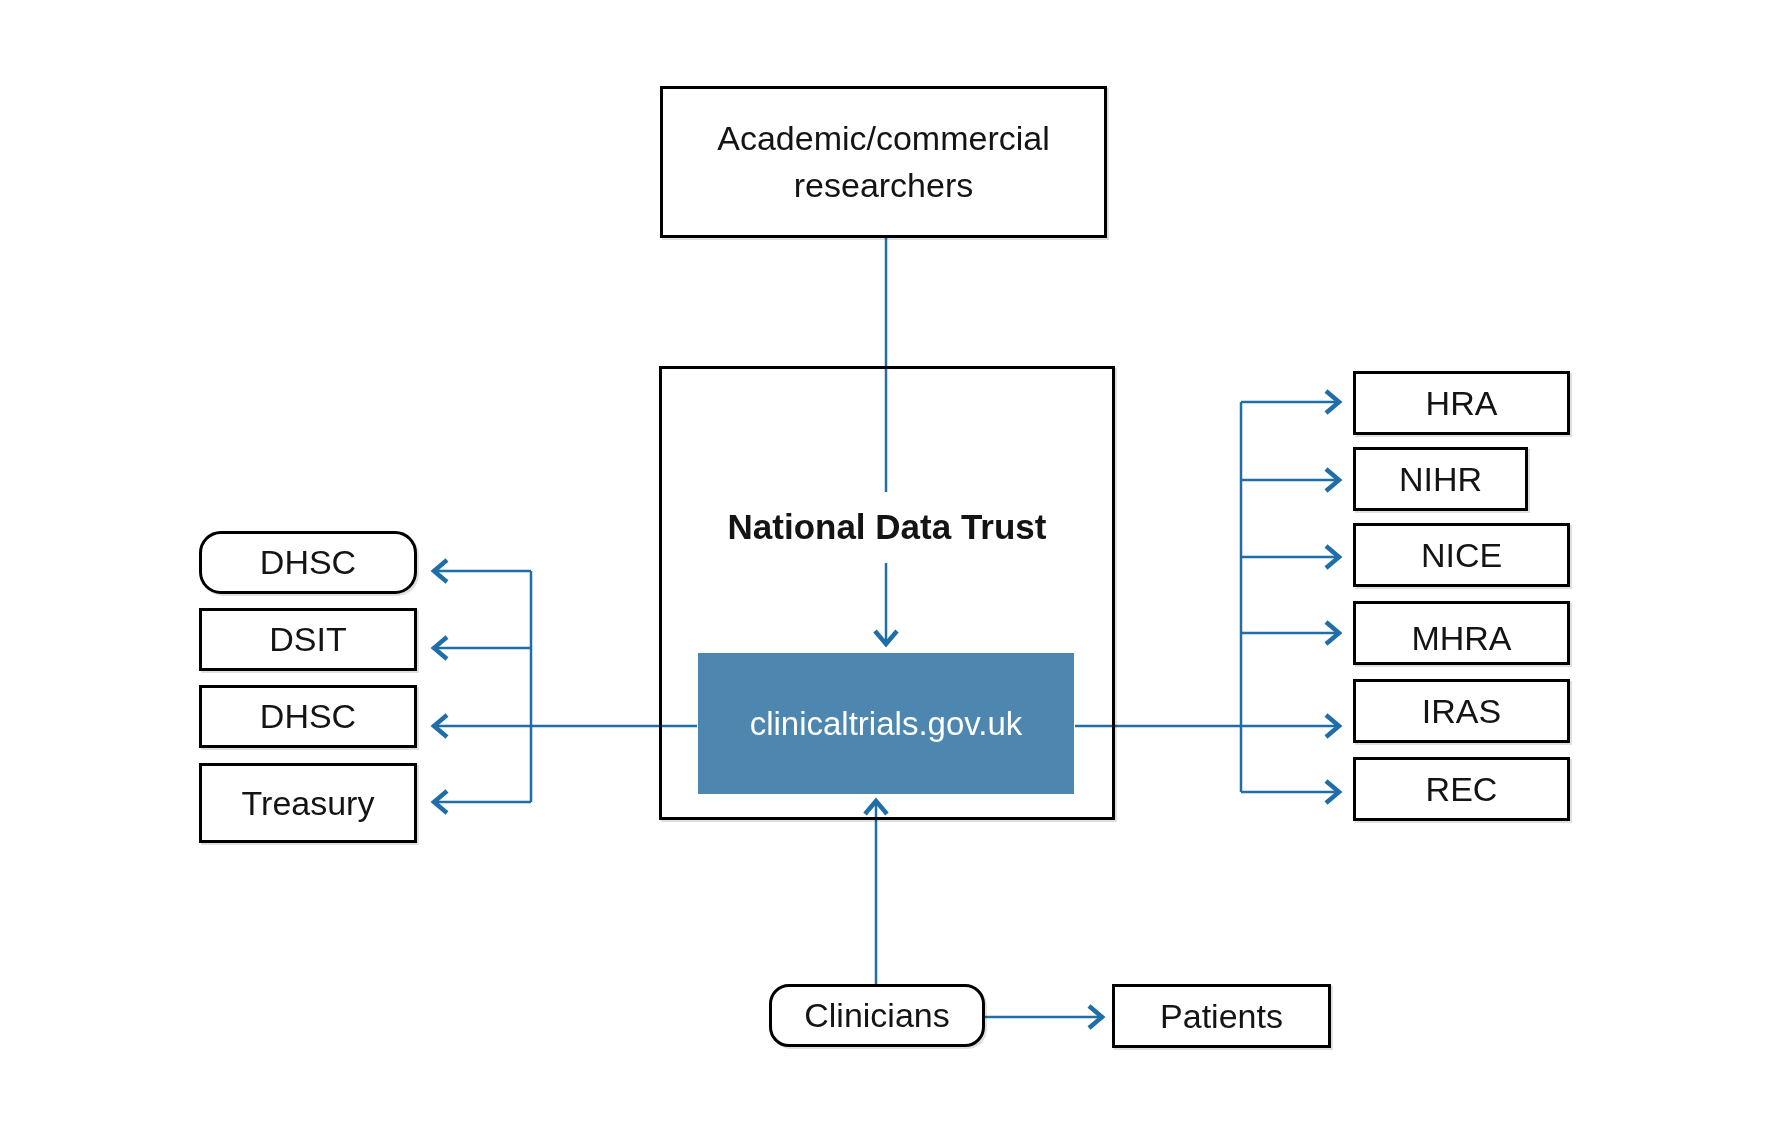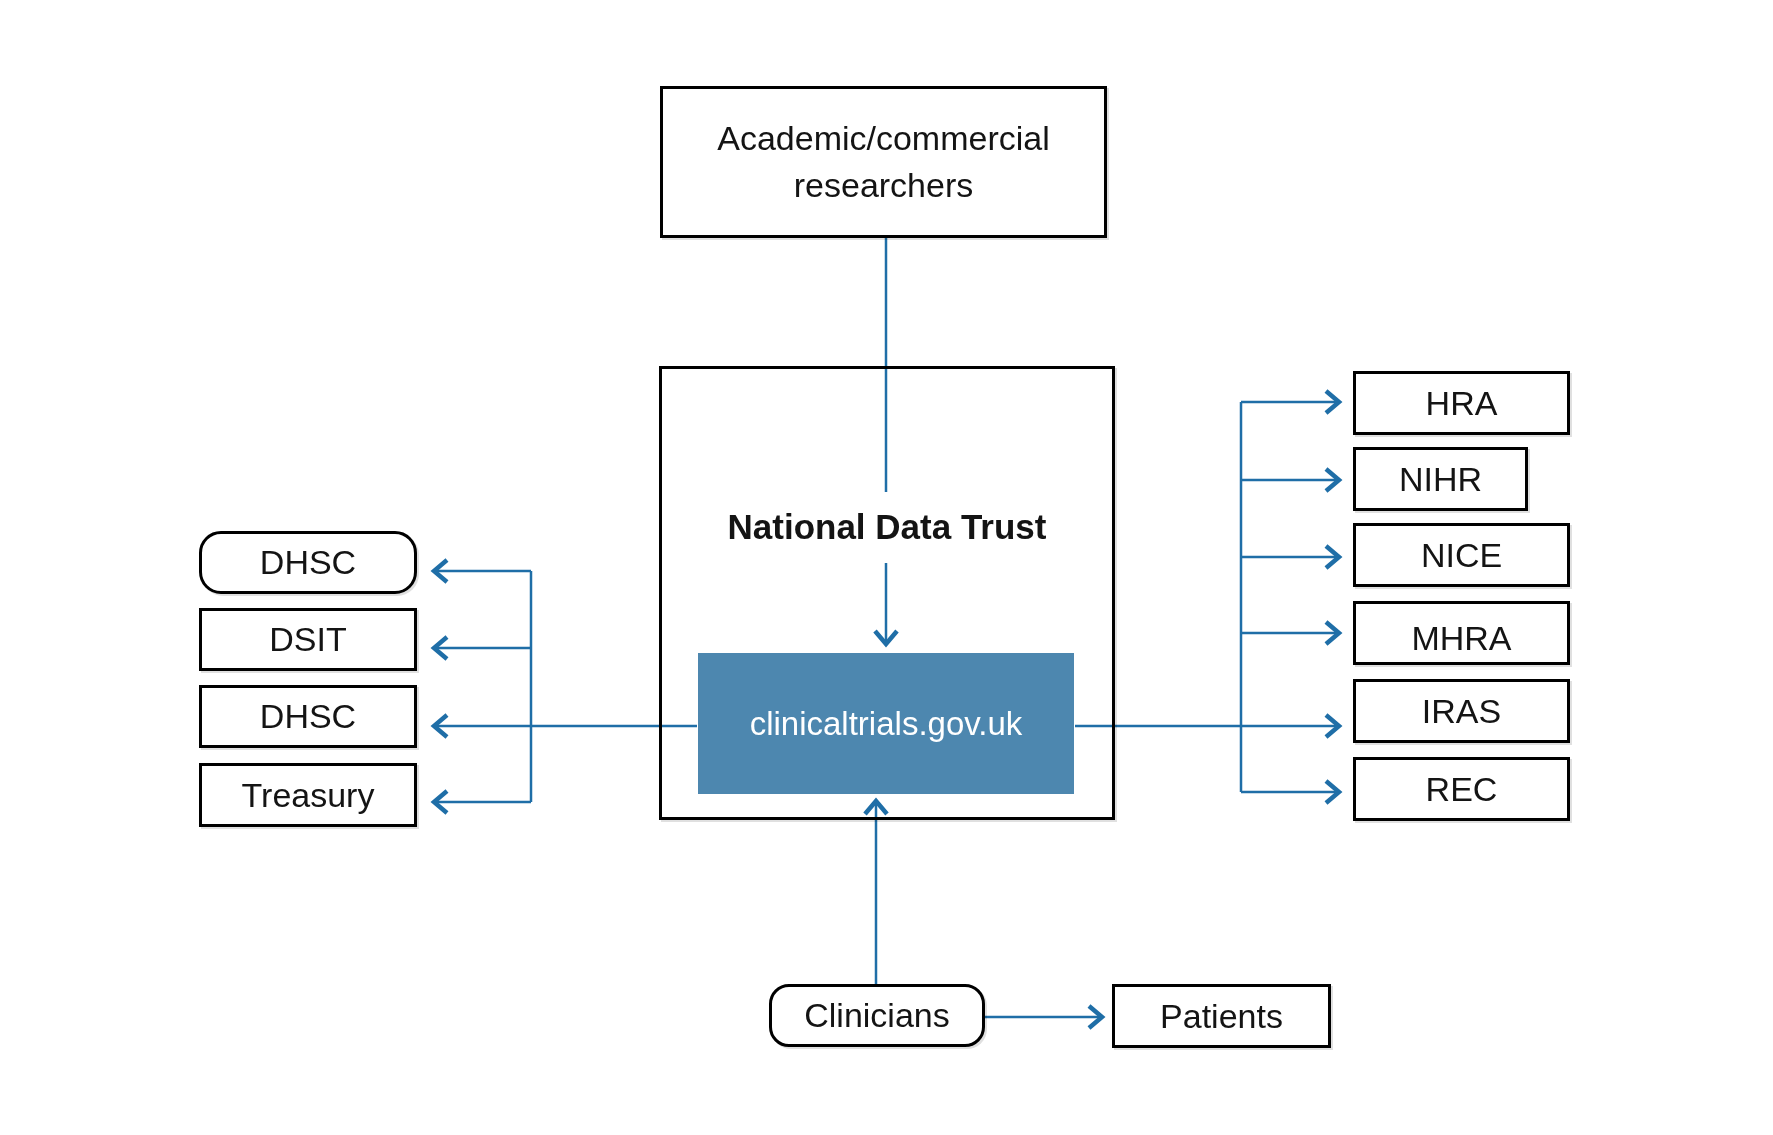--- a/index.html
+++ b/index.html
@@ -95,21 +95,21 @@
 
   <div class="node" style="left:199px;top:531px;width:218px;height:63px;border-radius:22px;">
     <span>DHSC</span>
   </div>
   <div class="node" style="left:199px;top:608px;width:218px;height:63px;">
     <span>DSIT</span>
   </div>
   <div class="node" style="left:199px;top:685px;width:218px;height:63px;">
     <span>DHSC</span>
   </div>
-  <div class="node" style="left:199px;top:763px;width:218px;height:64px;">
+  <div class="node" style="left:199px;top:763px;width:218px;height:80px;">
     <span>Treasury</span>
   </div>
 
   <div class="node" style="left:1353px;top:371px;width:217px;height:64px;">
     <span>HRA</span>
   </div>
   <div class="node" style="left:1353px;top:447px;width:175px;height:64px;">
     <span>NIHR</span>
   </div>
   <div class="node" style="left:1353px;top:523px;width:217px;height:64px;">

